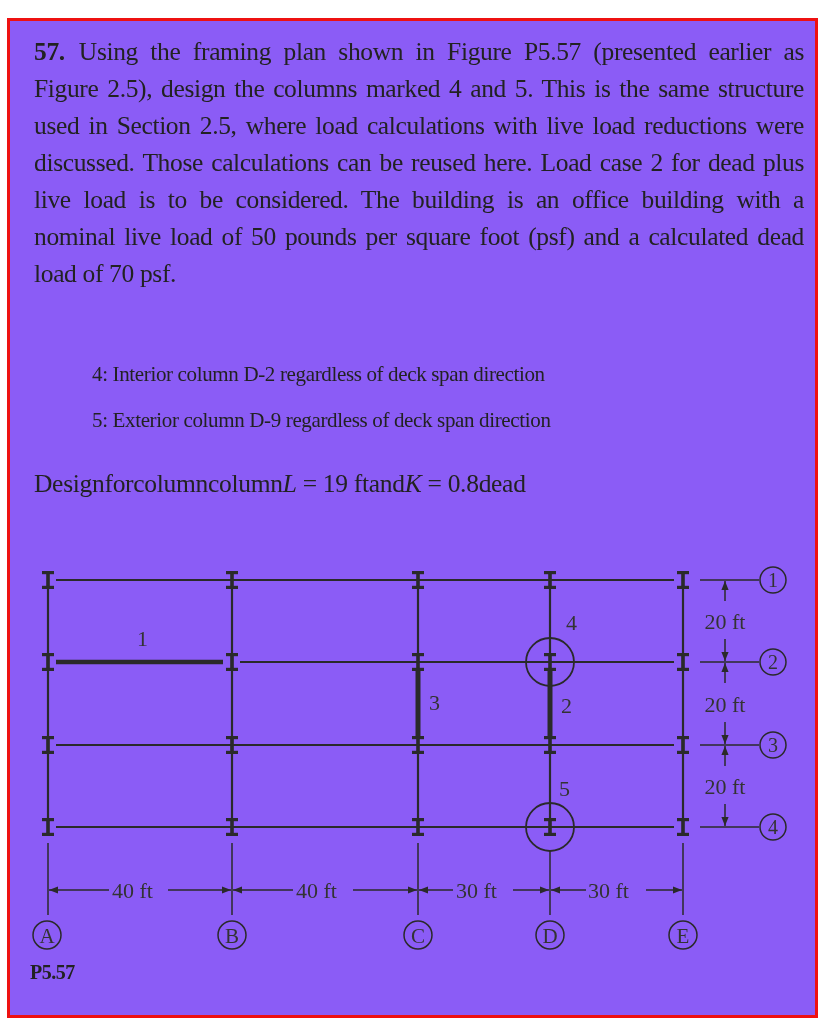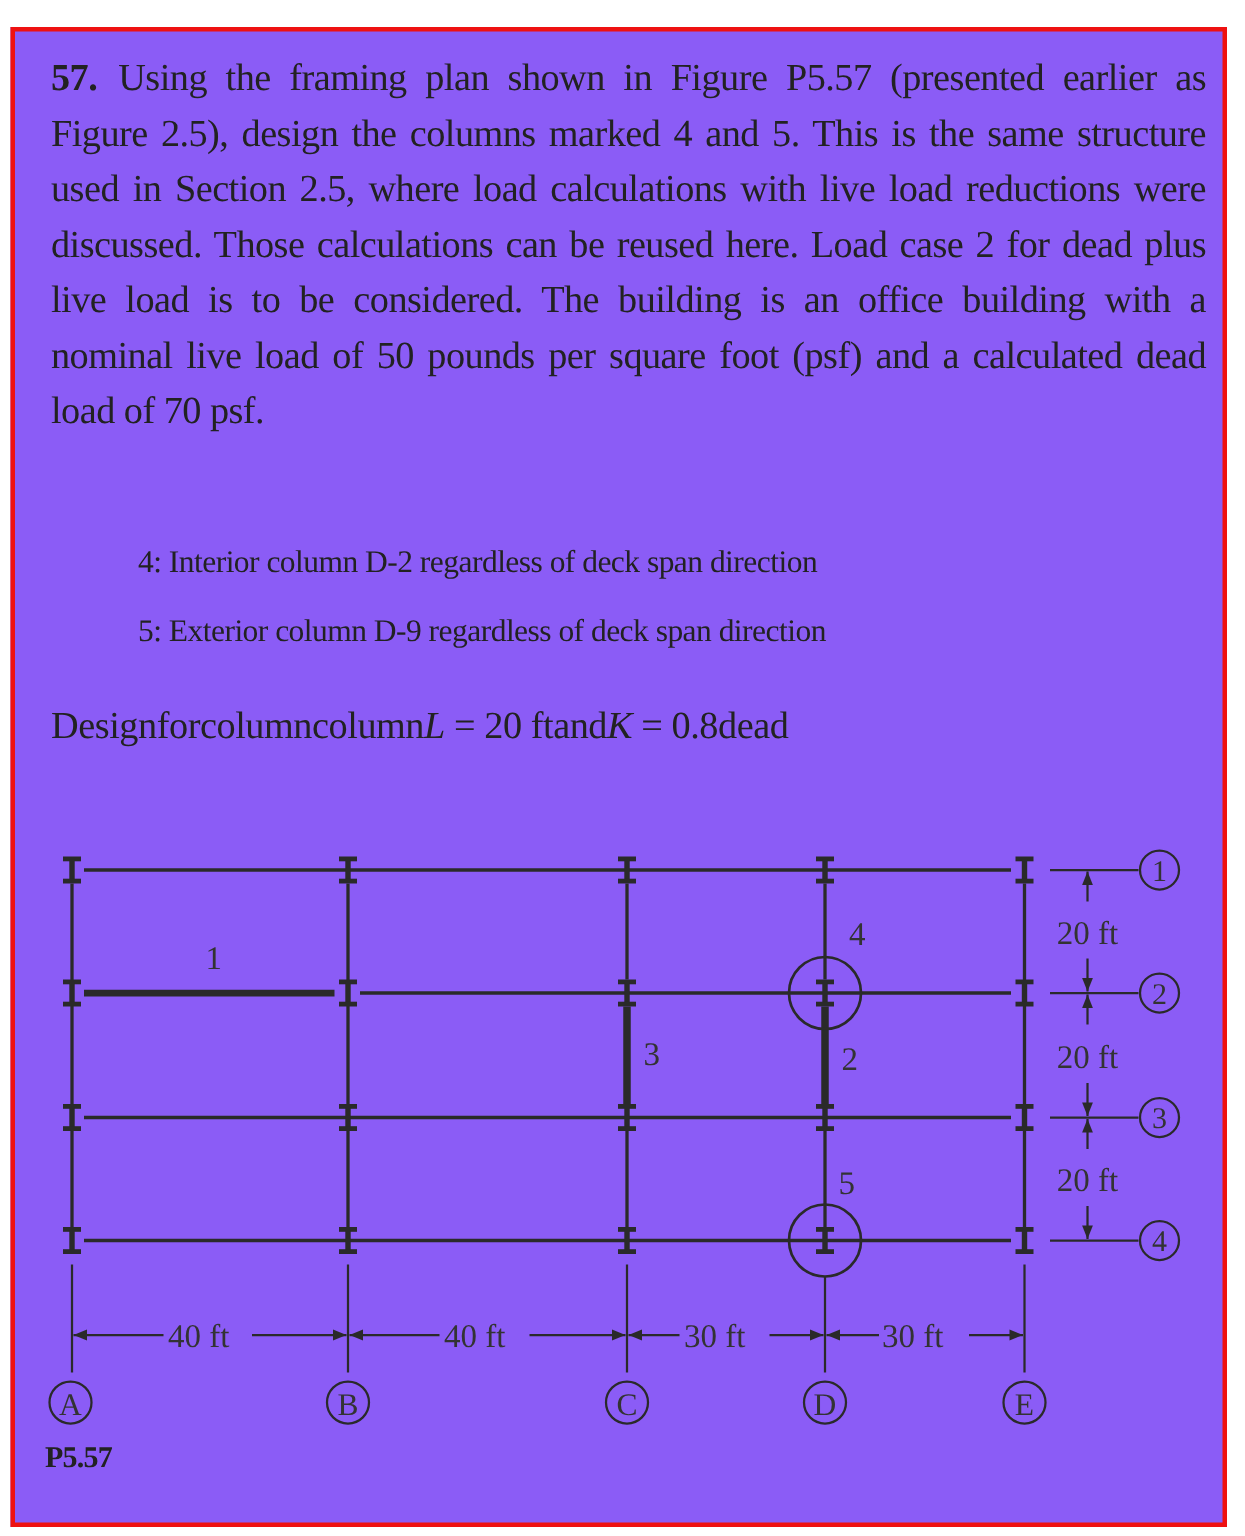--- a/index.html
+++ b/index.html
@@ -39,21 +39,21 @@
     <div>4: Interior column D-2 regardless of deck span direction</div>
     <div>5: Exterior column D-9 regardless of deck span direction</div>
   </div>
 
   <div class="design">
     <div class="line1">
       <span>Design</span>
       <span>for</span>
       <span>column</span>
       <span>column</span>
-      <span><i>L</i> <span>= 20 ft</span></span>
+      <span><i>L</i> <span>= 19 ft</span></span>
       <span>and</span>
       <span><i>K</i> <span>= 0.8</span></span>
       <span>dead</span>
     </div>
   </div>
 
   <svg class="diagram" viewBox="0 0 830 1024" width="830" height="1024">
     <defs>
       <g id="ibeam">
         <rect x="-6" y="-9" width="12" height="3.2" fill="#2a2a2a"></rect>

